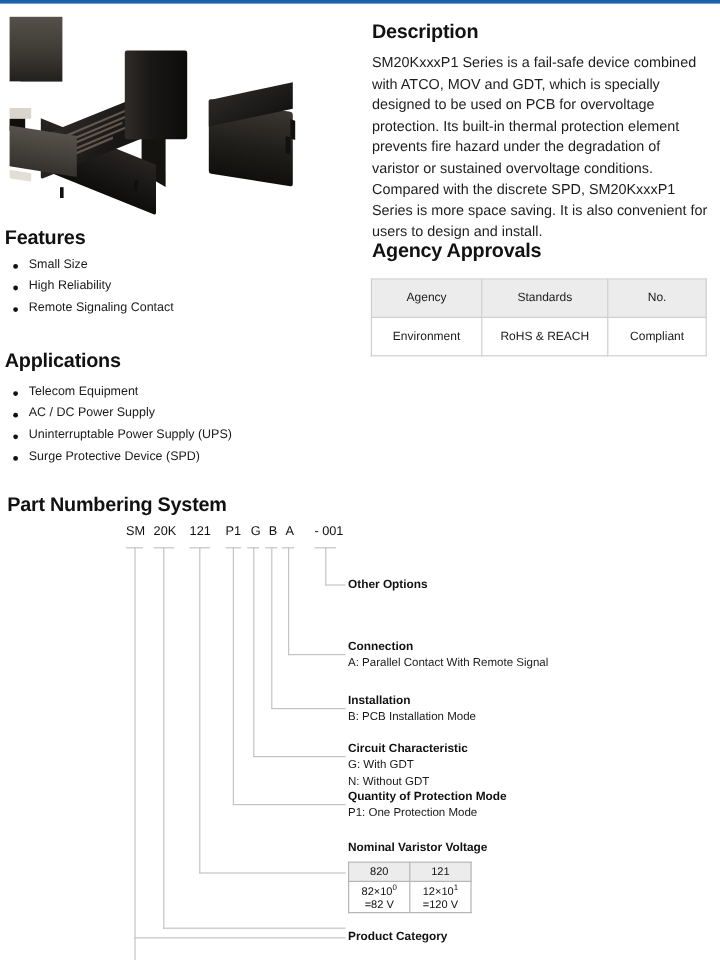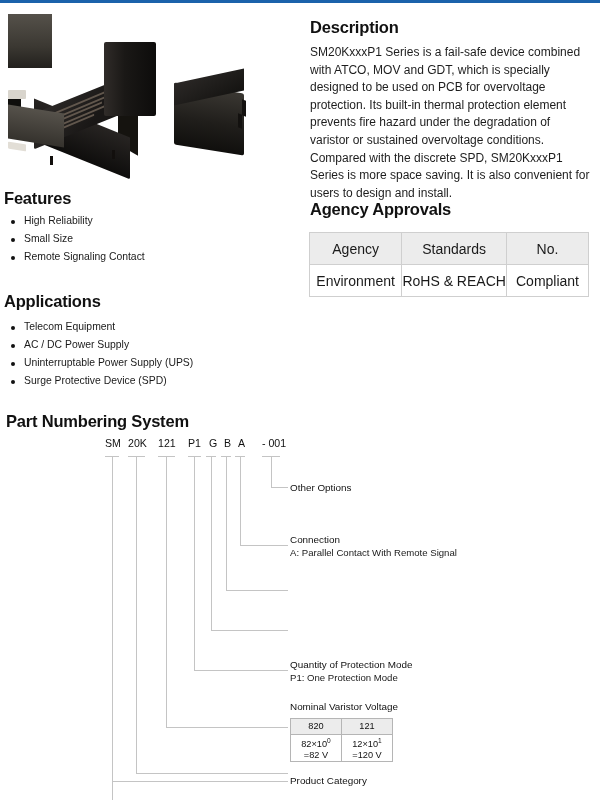--- a/index.html
+++ b/index.html
@@ -190,21 +190,21 @@
     text-align: left;
   }
 
   
   .agency-head { position:absolute; left:310px; top:200px; }
   .agency-table {
     position: absolute;
     left: 309px; top: 232px;
     width: 280px;
     border-collapse: collapse;
-    font-size: 14px;
+    font-size: 10px;
   }
   .agency-table td, .agency-table th {
     border: 1px solid #cfcfcf;
     text-align: center;
     vertical-align: middle;
     font-weight: normal;
     color: #1a1a1a;
     padding: 0;
     height: 31px;
   }
@@ -254,21 +254,21 @@
   .callout {
     position: absolute;
     left: 290px;
     font-size: 9.6px;
     line-height: 13.4px;
     color: #1a1a1a;
     white-space: nowrap;
   }
   .callout b {
     font-size: 9.9px;
-    font-weight: normal;
+    font-weight: bold;
     color: #111;
     display: block;
   }
 
   .volt-table {
     position: absolute;
     left: 290px;
     border-collapse: collapse;
     font-size: 9.2px;
   }
@@ -317,22 +317,22 @@
   <div class="mod mod-r-top"></div>
   <div class="mod-r-face"></div>
   <div class="mod-r-label"></div>
   <div class="mod-r-notch"></div>
   <div class="mod-r-pin" style="left:234px; top:86px; width:4px; height:16px; transform:skewY(18deg);"></div>
   <div class="mod-r-pin" style="left:230px; top:100px; width:4px; height:14px; transform:skewY(18deg);"></div>
 </div>
 
 <div class="h1 features-head">Features</div>
 <ul class="bullets" id="features-list">
+  <li>Small Size</li>
   <li>High Reliability</li>
-  <li>Small Size</li>
   <li>Remote Signaling Contact</li>
 </ul>
 
 <div class="h1 apps-head">Applications</div>
 <ul class="bullets" id="applications-list">
   <li>Telecom Equipment</li>
   <li>AC / DC Power Supply</li>
   <li>Uninterruptable Power Supply (UPS)</li>
   <li>Surge Protective Device (SPD)</li>
 </ul>
@@ -406,21 +406,30 @@
 
   <div class="callout" style="top:45px;">
     <b>Other Options</b>
   </div>
 
   <div class="callout" style="top:97px;">
     <b>Connection</b>
     <span>A: Parallel Contact With Remote Signal</span>
   </div>
 
-
+  <div class="callout" style="top:142px;">
+    <b>Installation</b>
+    <span>B: PCB Installation Mode</span>
+  </div>
+
+  <div class="callout" style="top:182px;">
+    <b>Circuit Characteristic</b>
+    <span>G: With GDT</span><br>
+    <span>N: Without GDT</span>
+  </div>
 
   <div class="callout" style="top:222px;">
     <b>Quantity of Protection Mode</b>
     <span>P1: One Protection Mode</span>
   </div>
 
   <div class="callout" style="top:264px;">
     <b>Nominal Varistor Voltage</b>
   </div>
 

